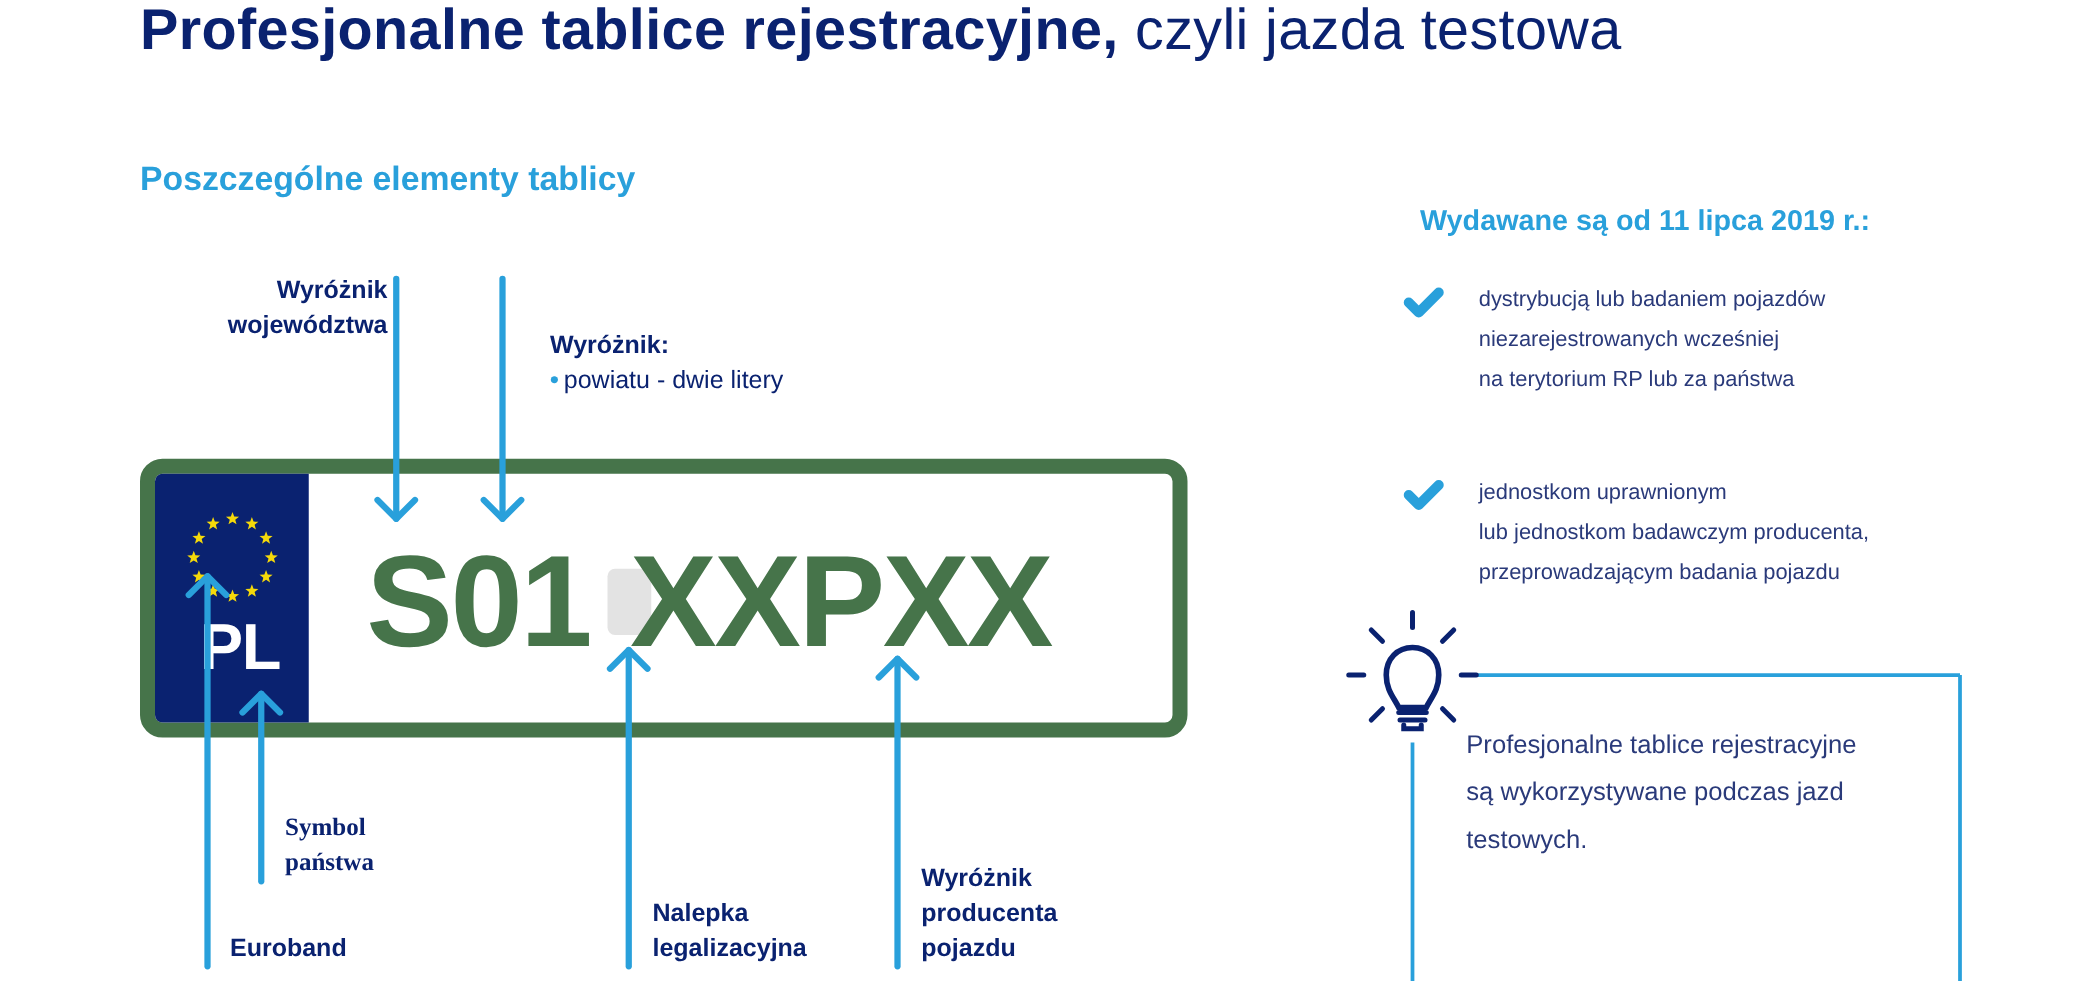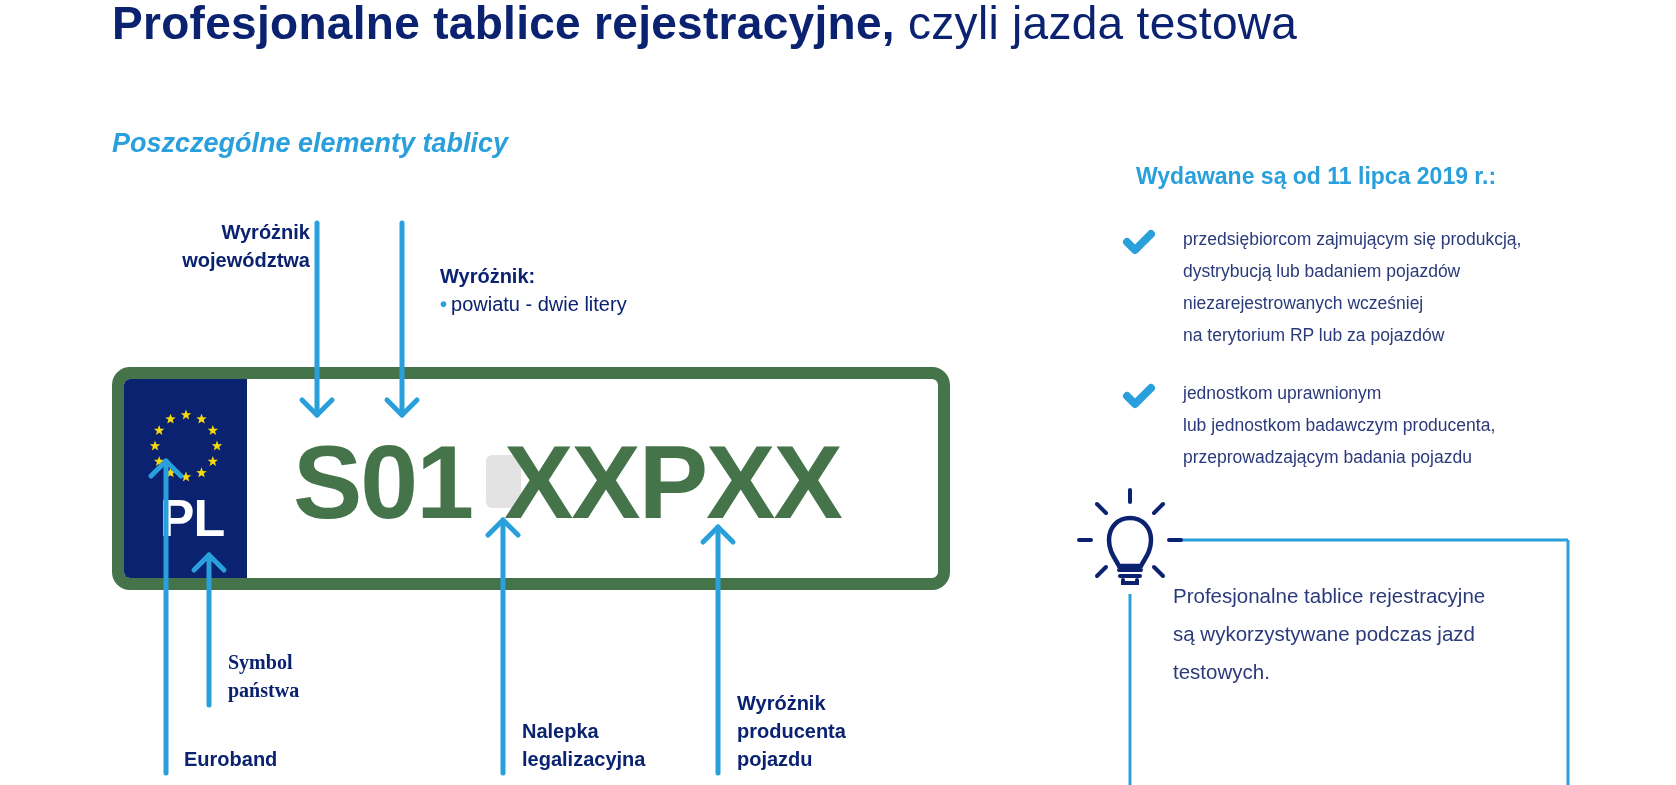--- a/index.html
+++ b/index.html
@@ -4,21 +4,21 @@
 <style>
   * { box-sizing: border-box; margin: 0; padding: 0; }
   html, body { width: 1676px; height: 785px; background: #ffffff; overflow: hidden; }
   body { position: relative; font-family: "Liberation Sans", "DejaVu Sans", sans-serif; color: #0a2270; }
   .abs { position: absolute; }
 
   .main-title { left: 112px; top: -6px; font-size: 46px; line-height: 58px; white-space: nowrap; letter-spacing: 0.3px; }
   .main-title .bold { font-weight: 700; color: #0a2270; }
   .main-title .light { font-weight: 400; color: #0a2270; }
 
-  .section-title { left: 112px; top: 128px; font-size: 27px; font-weight: 700; color: #29a0db; white-space: nowrap; font-style: italic; }
+  .section-title { left: 112px; top: 128px; font-size: 27px; font-weight: 700; color: #29a0db; white-space: nowrap; }
 
   .lbl { font-size: 20px; font-weight: 700; color: #0a2270; line-height: 28px; white-space: nowrap; }
   .lbl-right { text-align: right; }
   .bullet-text { font-size: 20px; font-weight: 400; color: #0a2270; line-height: 28px; white-space: nowrap; }
   .bullet-dot { color: #29a0db; font-weight: 700; margin-right: 4px; }
 
   .plate { left: 112px; top: 367px; width: 838px; height: 223px; border: 12px solid #46744a; border-radius: 18px; background: #ffffff; }
   .euroband { left: 124px; top: 379px; width: 123px; height: 199px; background: #0a2270; border-radius: 6px 0 0 6px; }
   .country-code { left: 124px; top: 488px; width: 136px; text-align: center; font-size: 52px; font-weight: 700; color: #ffffff; letter-spacing: -1px; }
   .plate-text { font-size: 104px; font-weight: 700; color: #46744a; line-height: 104px; white-space: nowrap; letter-spacing: -2px; }
@@ -116,24 +116,23 @@
   <div>producenta</div>
   <div>pojazdu</div>
 </div>
 
 <div class="abs right-title">Wydawane są od 11 lipca 2019 r.:</div>
 
 <svg class="abs" style="left:1121px; top:228px;" width="36" height="28">
   <polyline points="6,14 14,22 30,6" fill="none" stroke="#29a0db" stroke-width="8" stroke-linecap="round" stroke-linejoin="round"></polyline>
 </svg>
 <div class="abs req-list" style="left:1183px; top:223px;">
-  <div class="line">przedsiębiorcom zajmującym się produkcją,</div>
   <div class="line">dystrybucją lub badaniem pojazdów</div>
   <div class="line">niezarejestrowanych wcześniej</div>
-  <div class="line">na terytorium RP lub za pojazdów</div>
+  <div class="line">na terytorium RP lub za państwa</div>
 </div>
 
 <svg class="abs" style="left:1121px; top:382px;" width="36" height="28">
   <polyline points="6,14 14,22 30,6" fill="none" stroke="#29a0db" stroke-width="8" stroke-linecap="round" stroke-linejoin="round"></polyline>
 </svg>
 <div class="abs req-list" style="left:1183px; top:377px;">
   <div class="line">jednostkom uprawnionym</div>
   <div class="line">lub  jednostkom badawczym producenta,</div>
   <div class="line">przeprowadzającym badania pojazdu</div>
 </div>

